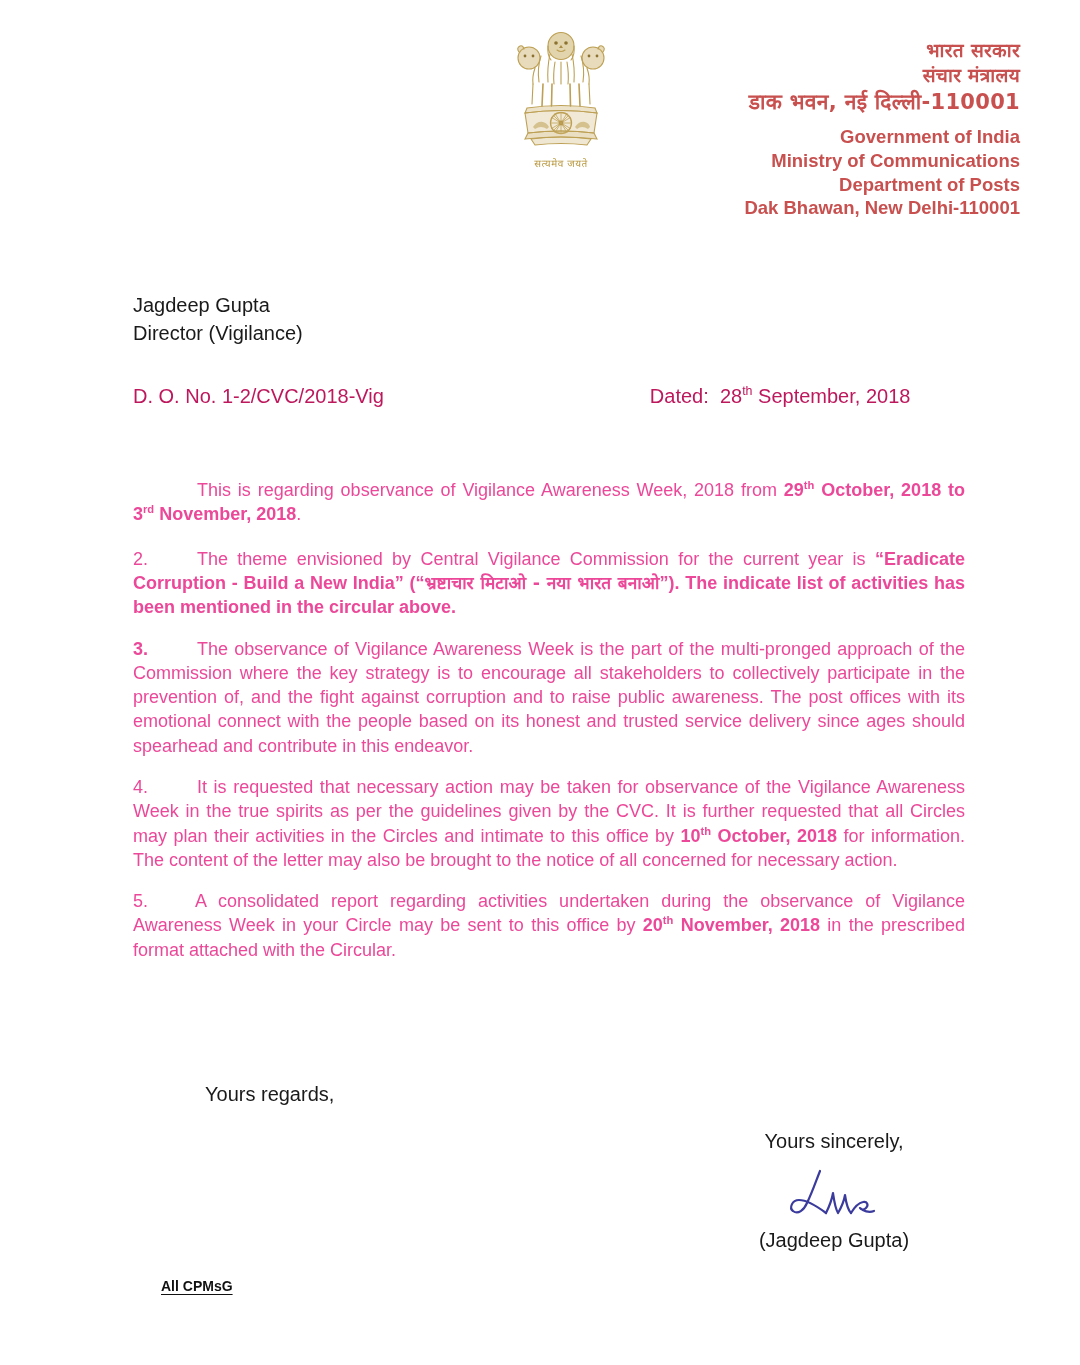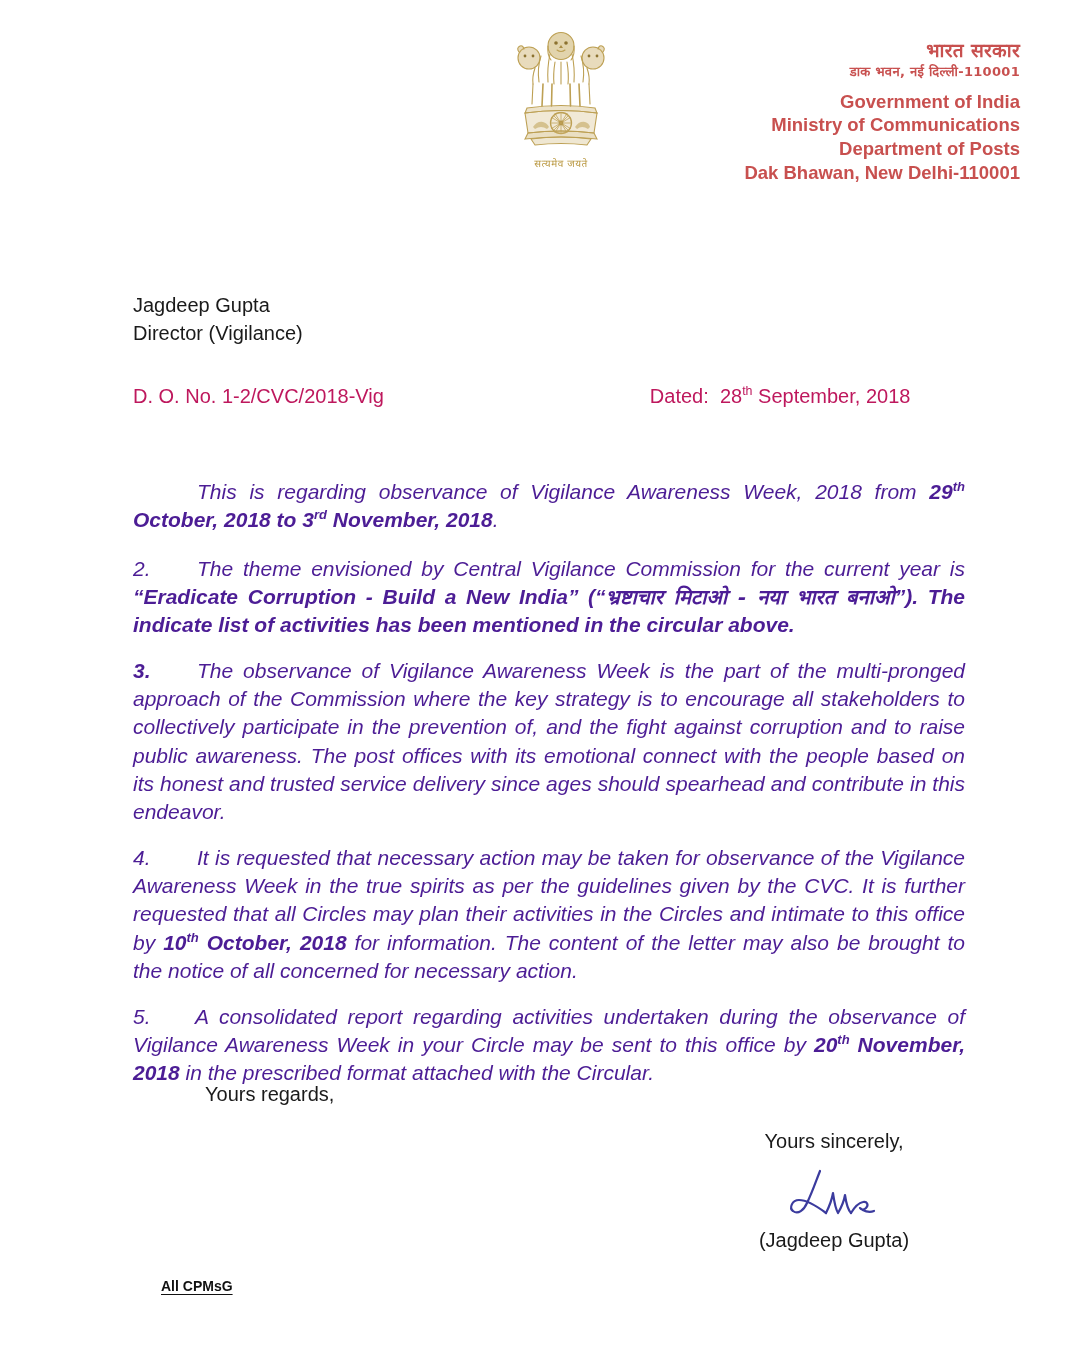--- a/index.html
+++ b/index.html
@@ -62,21 +62,21 @@
   }
   .org-hi {
     font-family: "DejaVu Sans", sans-serif;
     font-size: 19px;
     font-weight: bold;
     line-height: 1.33;
     letter-spacing: 0.3px;
     white-space: nowrap;
   }
   .org-hi.addr {
-    font-size: 13px;
+    font-size: 21px;
   }
   .org-en {
     font-family: "Liberation Sans", sans-serif;
     font-size: 18.5px;
     font-weight: bold;
     line-height: 1.28;
     white-space: nowrap;
   }
   .org-en-first { margin-top: 9px; }
 
@@ -109,26 +109,25 @@
     vertical-align: super;
     line-height: 0;
   }
 
   
   .body-text {
     position: absolute;
     left: 133px;
     top: 478px;
     width: 832px;
-    font-size: 21px;
+    font-size: 18px;
     line-height: 1.35;
     text-align: justify;
     text-justify: inter-word;
-    color: #4c1d95;
-    font-style: italic;
+    color: #ec4899;
   }
   .para { margin: 0 0 17px 0; }
   .para.p1 { text-indent: 64px; margin-bottom: 20px; }
   .para .num {
     display: inline-block;
     min-width: 64px;
   }
   .para .num.wide { min-width: 62px; }
   .b { font-weight: bold; }
   .hi-inline {
@@ -227,20 +226,21 @@
 
           <path d="M25 107 q33 -4 66 0 l3 6 q-36 -4 -72 0 z" fill="#cbb06a" fill-opacity="0.4"></path>
           <path d="M28 113 q30 -4 60 0 l-4 6 q-26 -3 -52 0 z" fill="#cbb06a" fill-opacity="0.3"></path>
         </g>
       </svg>
       <div class="emblem-motto">सत्यमेव जयते</div>
     </div>
 
     <div class="org-block">
       <div class="org-hi">भारत सरकार</div>
+      <div class="org-hi">संचार मंत्रालय</div>
       <div class="org-hi addr">डाक भवन, नई दिल्ली-110001</div>
       <div class="org-en org-en-first">Government of India</div>
       <div class="org-en">Ministry of Communications</div>
       <div class="org-en">Department of Posts</div>
       <div class="org-en">Dak Bhawan, New Delhi-110001</div>
     </div>
   </div>
 
   <div class="sender">
     <div>Jagdeep Gupta</div>

